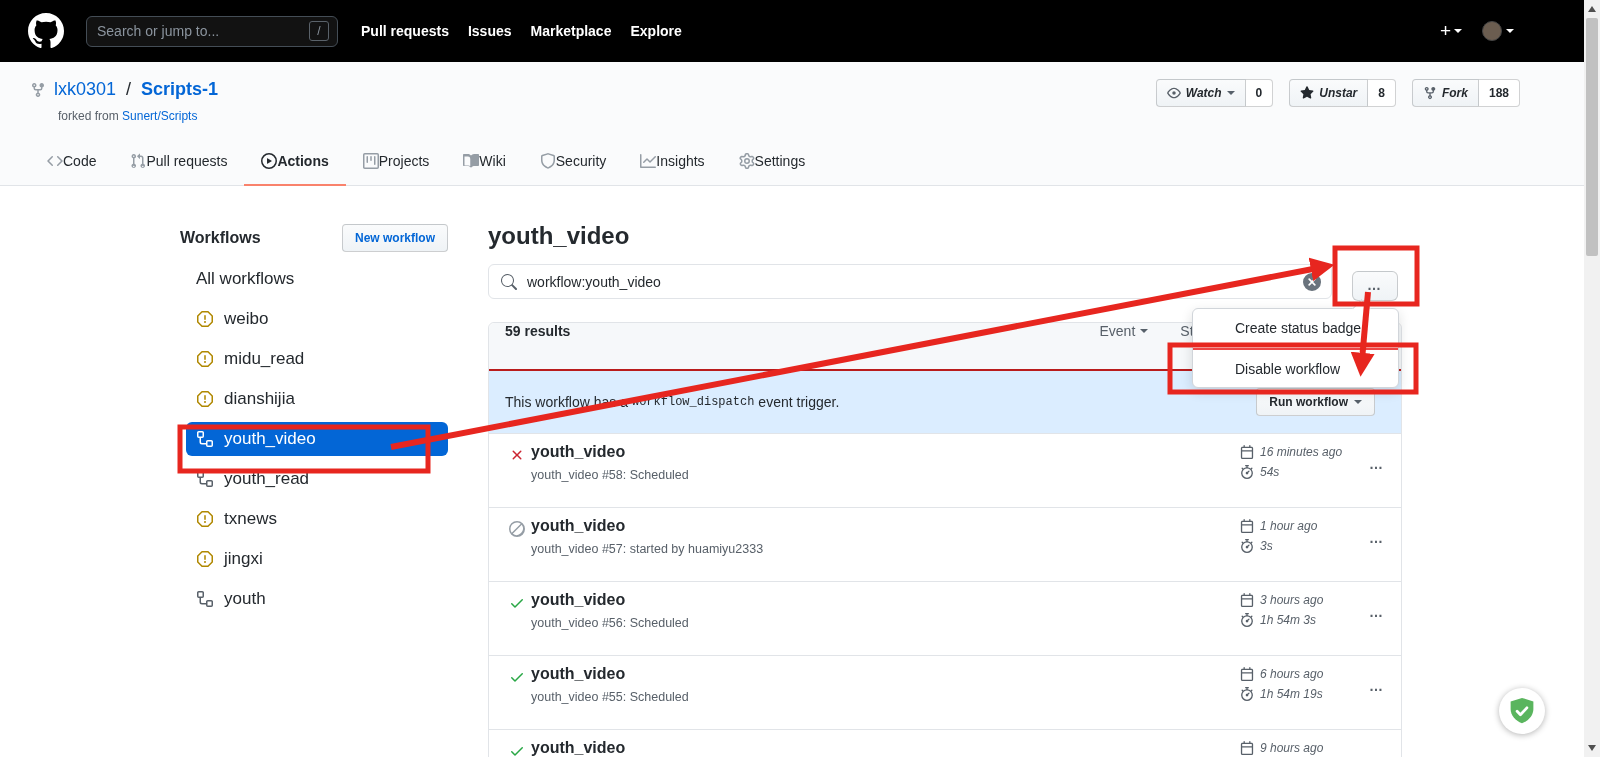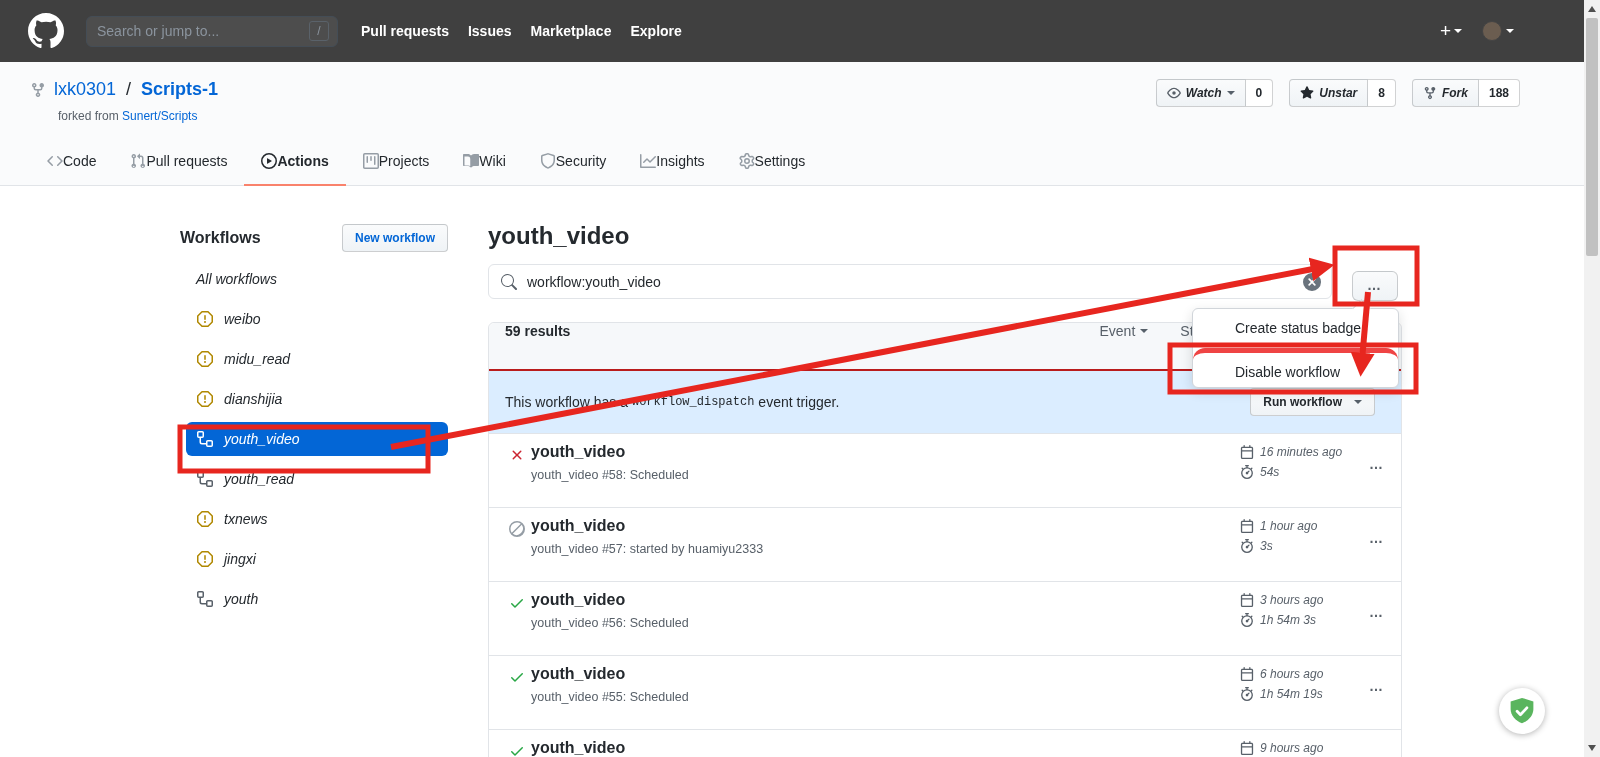--- a/index.html
+++ b/index.html
@@ -1,21 +1,21 @@
 <!DOCTYPE html>
 <html><head>
 <meta charset="utf-8">
 <style>
   * { box-sizing: border-box; margin: 0; padding: 0; }
   html,body { width:1600px; height:757px; overflow:hidden; }
   body { font-family:"Liberation Sans", sans-serif; background:#fff; position:relative; color:#24292e; }
   svg { display:block; }
 
   
-  .top-header { position:absolute; top:0; left:0; width:1600px; height:62px; background:#404040; display:flex; align-items:center; z-index:5; }
+  .top-header { position:absolute; top:0; left:0; width:1600px; height:62px; background:#000000; display:flex; align-items:center; z-index:5; }
   .gh-logo { margin-left:28px; width:36px; height:36px; color:#fff; flex:none; }
   .hdr-search { margin-left:22px; width:252px; height:31px; background:rgba(255,255,255,0.07); border:1px solid #444d56; border-radius:6px; display:flex; align-items:center; padding:0 8px 0 10px; }
   .hdr-search input { flex:1; background:transparent; border:none; outline:none; color:#b1bac4; font-size:14px; font-family:"Liberation Sans",sans-serif; }
   .hdr-search input::placeholder { color:#8b949e; }
   .slash-key { width:20px; height:20px; border:1px solid #5a626a; border-radius:3px; color:#8b949e; font-size:12px; display:flex; align-items:center; justify-content:center; flex:none; }
   .hdr-nav { display:flex; gap:19px; margin-left:23px; }
   .hdr-nav a { color:#fff; font-size:14px; font-weight:bold; text-decoration:none; white-space:nowrap; }
   .hdr-right { margin-left:auto; margin-right:86px; display:flex; align-items:center; gap:20px; }
   .hdr-plus { color:#fff; font-size:19px; display:flex; align-items:center; gap:3px; cursor:pointer; }
   .caret-w { width:0; height:0; border-left:4px solid transparent; border-right:4px solid transparent; border-top:4px solid #fff; }
@@ -52,21 +52,21 @@
   .tab .ico { color:#959da5; }
   .tab.active { font-weight:bold; border-bottom:2px solid #f9826c; }
   .tab.active .ico { color:#24292e; }
 
   
   .sidebar { position:absolute; left:180px; top:186px; width:268px; }
   .sb-head { position:absolute; left:0; top:38px; width:268px; display:flex; align-items:center; justify-content:space-between; }
   .sb-title { font-size:16px; font-weight:bold; }
   .btn-newwf { height:28px; padding:0 12px; font-size:12px; font-weight:bold; color:#0366d6; background:linear-gradient(#fafbfc,#eff3f6); border:1px solid rgba(27,31,35,0.2); border-radius:4px; cursor:pointer; font-family:"Liberation Sans",sans-serif; }
   .sb-list { position:absolute; left:0; top:73px; width:268px; }
-  .sb-item { height:40px; display:flex; align-items:center; padding-left:17px; font-size:14px; color:#24292e; cursor:pointer;font-style:italic; }
+  .sb-item { height:40px; display:flex; align-items:center; padding-left:17px; font-size:17px; color:#24292e; cursor:pointer; }
   .sb-item .ico { margin-right:11px; flex:none; }
   .sb-item .warn { color:#b08800; }
   .sb-item .wf { color:#586069; }
   .sb-item.noicon { padding-left:16px; }
   .sb-item.sel { margin-left:6px; width:262px; height:34px; margin-top:3px; margin-bottom:3px; padding-left:11px; background:#0366d6; border-radius:6px; color:#fff; }
   .sb-item.sel .wf { color:#fff; }
 
   
   .main-title { position:absolute; left:488px; top:222px; font-size:24px; font-weight:bold; }
   .wf-search { position:absolute; left:488px; top:264px; width:844px; height:35px; background:#fff; border:1px solid #e1e4e8; border-radius:6px; display:flex; align-items:center; padding:0 10px 0 12px; }
@@ -76,38 +76,38 @@
   .kebab-btn { position:absolute; left:1352px; top:271px; width:46px; height:30px; background:linear-gradient(#fafbfc,#eff3f6); border:1px solid rgba(27,31,35,0.2); border-radius:6px; color:#586069; font-size:14px; font-weight:bold; letter-spacing:2px; text-align:center; line-height:26px; cursor:pointer; }
 
   .runs-box { position:absolute; left:488px; top:322px; width:914px; height:460px; border:1px solid #e1e4e8; border-radius:6px 6px 0 0; background:#fff; }
   .runs-head { height:48px; background:#f6f8fa; border-bottom:2px solid #b91c1c; border-radius:6px 6px 0 0; display:flex; align-items:flex-start; padding:0 16px; }
   .results-count { font-size:14px; font-weight:bold; }
   .filters { margin-left:auto; display:flex; gap:32px; margin-right:152px; }
   .filter { font-size:14px; color:#586069; display:flex; align-items:center; gap:5px; cursor:pointer; }
 
   .notice-bar { height:63px; background:#dbedff; border-bottom:1px solid #e1e4e8; display:flex; align-items:center; padding:0 16px; font-size:14px; color:#24292e; }
   .notice-bar code { font-family:"Liberation Mono", monospace; font-size:12px; padding:0 4px; }
-  .btn-runwf { margin-left:auto; margin-right:10px; height:28px; padding:0 12px; font-size:12px; font-weight:bold; color:#24292e; background:linear-gradient(#fafbfc,#eff3f6); border:1px solid rgba(27,31,35,0.2); border-radius:4px; cursor:pointer; display:flex; align-items:center; gap:12px; font-family:"Liberation Sans",sans-serif; }
+  .btn-runwf { margin-left:auto; margin-right:10px; height:28px; padding:0 12px; font-size:12px; font-weight:bold; color:#24292e; background:linear-gradient(#fafbfc,#eff3f6); border:1px solid rgba(27,31,35,0.2); border-radius:4px; cursor:pointer; display:flex; align-items:center; gap:6px; font-family:"Liberation Sans",sans-serif; }
 
   .run-row { position:relative; height:74px; border-bottom:1px solid #e1e4e8; }
   .run-row:last-child { border-bottom:none; }
   .run-status { position:absolute; left:20px; top:13px; width:16px; height:16px; }
   .st-failure { color:#cb2431; } .st-success { color:#28a745; } .st-cancelled { color:#959da5; }
   .run-title { position:absolute; left:42px; top:9px; font-size:16px; font-weight:bold; color:#24292e; cursor:pointer; }
   .run-sub { position:absolute; left:42px; top:34px; font-size:12.5px; color:#586069; }
   .run-meta { position:absolute; left:751px; top:11px; font-size:12px; color:#586069;font-style:italic; }
   .meta-line { display:flex; align-items:center; gap:6px; margin-bottom:6px; }
   .meta-line .ico { color:#586069; }
   .run-kebab { position:absolute; right:16px; top:22px; color:#586069; font-size:14px; font-weight:bold; letter-spacing:2px; cursor:pointer; }
 
   
   .dropdown { position:absolute; left:1192px; top:308px; width:207px; background:#fff; border:1px solid #d1d5da; border-radius:6px; box-shadow:0 4px 12px rgba(27,31,35,0.15); z-index:20; }
   .dropdown::before { content:""; position:absolute; top:-7px; left:162px; width:12px; height:12px; background:#fff; border-left:1px solid #d1d5da; border-top:1px solid #d1d5da; transform:rotate(45deg); }
   .dd-item { height:39px; line-height:39px; padding-left:42px; font-size:14px; color:#24292e; cursor:pointer; white-space:nowrap; }
-  .dd-item + .dd-item { border-top:5px solid #ef4444;border-radius:12px; }
+  .dd-item + .dd-item { border-top:2px solid #ef4444; }
 
   
   .annot { position:absolute; left:0; top:0; width:1600px; height:757px; z-index:40; pointer-events:none; }
 
   
   .shield-badge { position:absolute; left:1499px; top:688px; width:46px; height:46px; background:#fff; border-radius:50%; box-shadow:0 1px 6px rgba(0,0,0,0.3); display:flex; align-items:center; justify-content:center; z-index:50; }
 </style>
 </head>
 <body>
 

